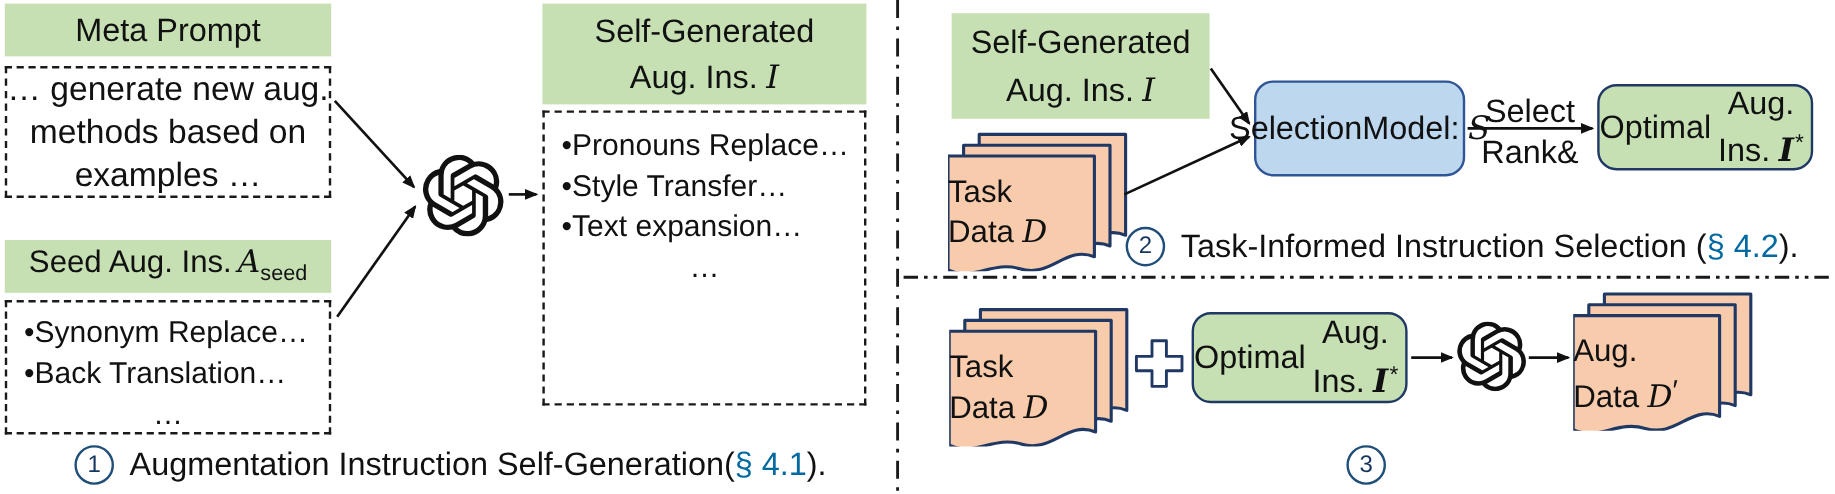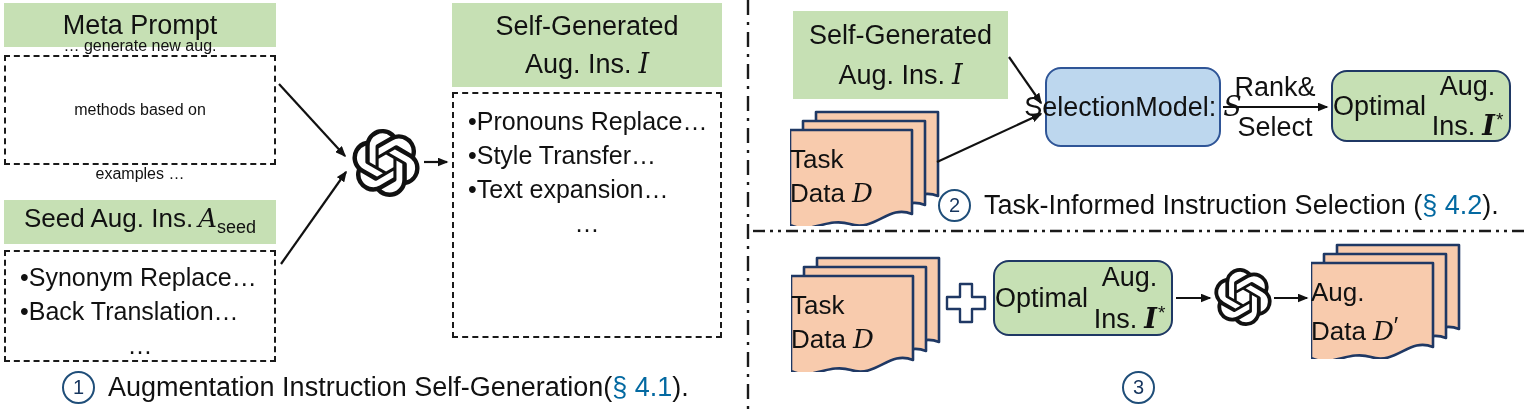--- a/index.html
+++ b/index.html
@@ -11,21 +11,21 @@
 
   
   .green-rect {
     background:#c6e0b4; display:flex; flex-direction:column;
     justify-content:center; text-align:center;
     font-size:27px; line-height:36px;
   }
   
   .dashed-box { border:2.5px dashed #1a1a1a; background:#ffffff; }
   .meta-body { display:flex; flex-direction:column; align-items:center; justify-content:center;
-    text-align:center; font-size:16px; line-height:36px;gap:28px; }
+    text-align:center; font-size:28px; line-height:36px; }
   .blist { padding:8px 0 0 14px; font-size:25px; line-height:34px; }
   .blist .bi { white-space:nowrap; }
   .blist .bi:last-child { text-align:center; padding-right:14px; }
 
   
   .round-box {
     border:2.5px solid #1f3864; border-radius:16px;
     display:flex; flex-direction:row; align-items:center; justify-content:center;
     text-align:center; font-size:27px; line-height:35px;
   }
@@ -131,22 +131,22 @@
       <div><span>Data</span><span class="sym">D</span></div>
     </div>
   </div>
 
   <div class="abs round-box blue" style="left:1045px; top:67px; width:176px; height:80px;">
     <div>Selection</div>
     <div><span>Model:</span><span class="sym">S</span></div>
   </div>
 
   <div class="rank-label" style="left:1224px; top:70px; width:102px;">
+    <div style="margin-top:6px;">Select</div>
     <div>Rank&amp;</div>
-    <div style="margin-top:6px;">Select</div>
   </div>
 
   <div class="abs round-box green" style="left:1331px; top:70px; width:180px; height:72px; line-height:34px;">
     <div>Optimal</div>
     <div><span>Aug. Ins.</span><span class="sym sym-b">I</span><span class="sup-s">*</span></div>
   </div>
 
   <div class="cap" style="left:938px; top:189px;">
     <span class="cap-num">2</span>
     <span><span>Task-Informed Instruction Selection (</span><span class="ref">§ 4.2</span><span>).</span></span>

